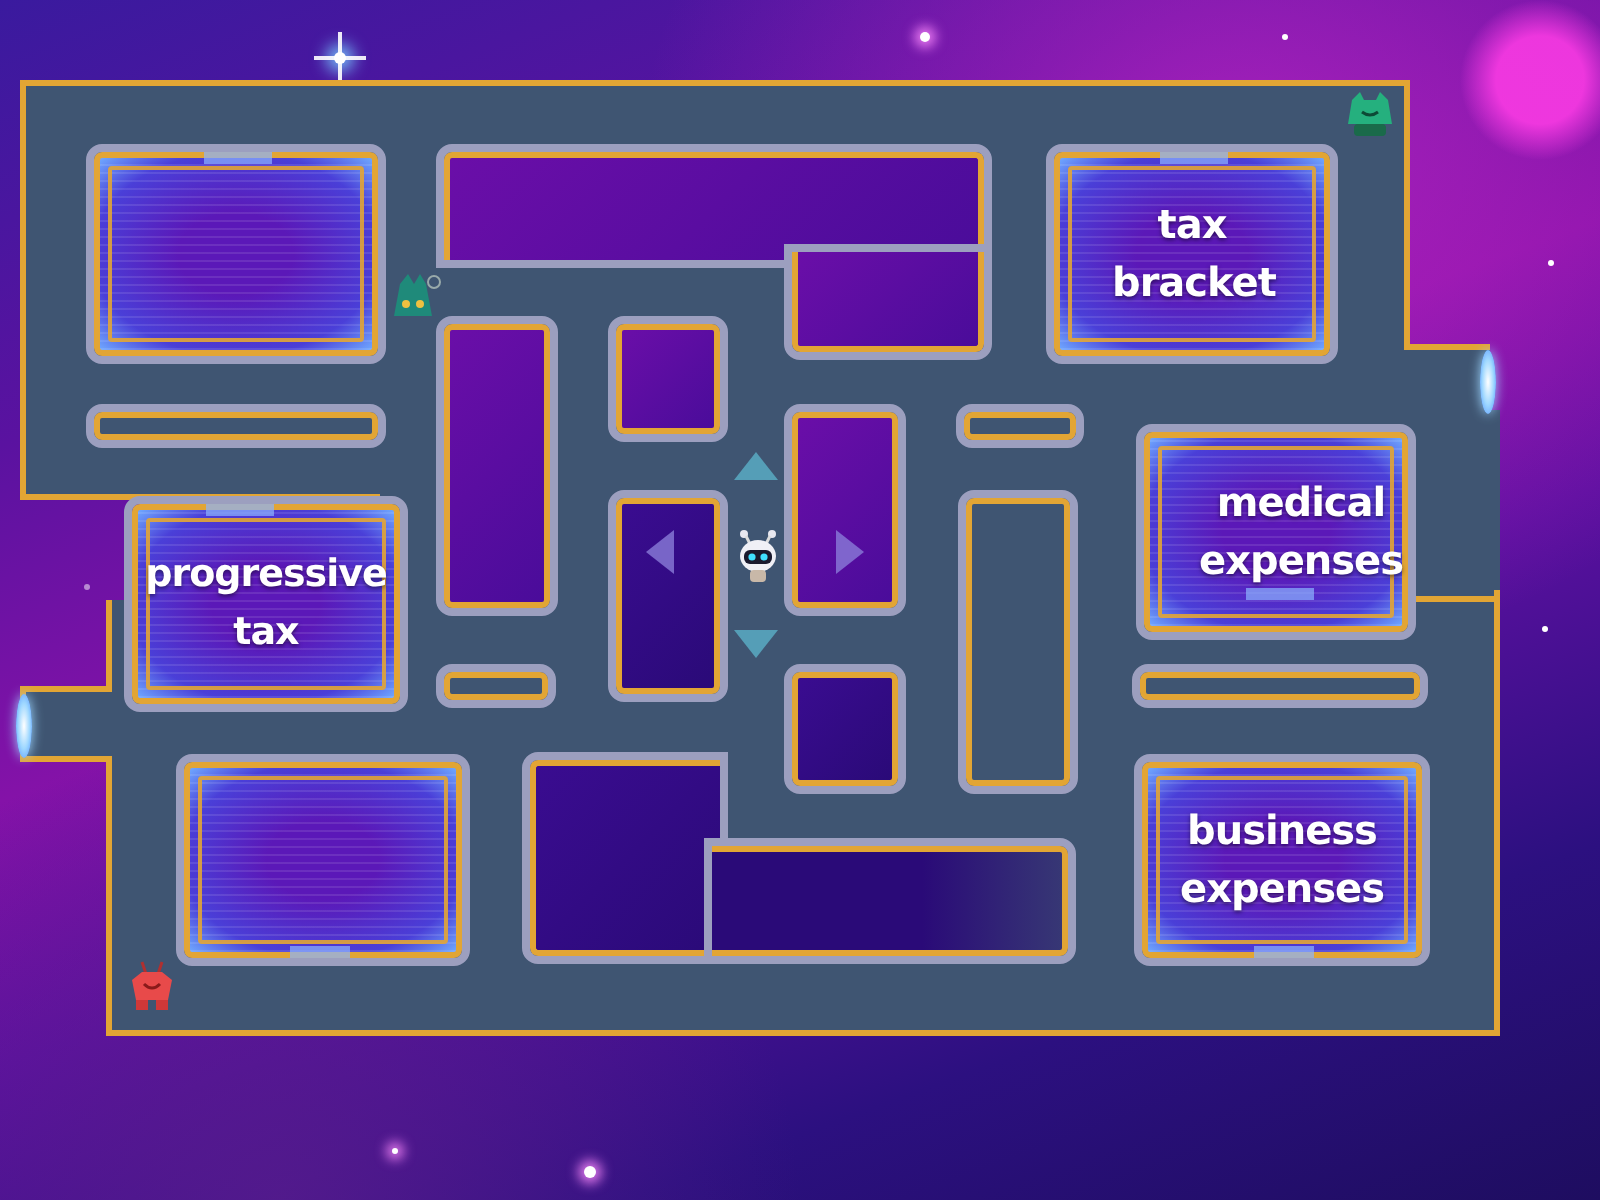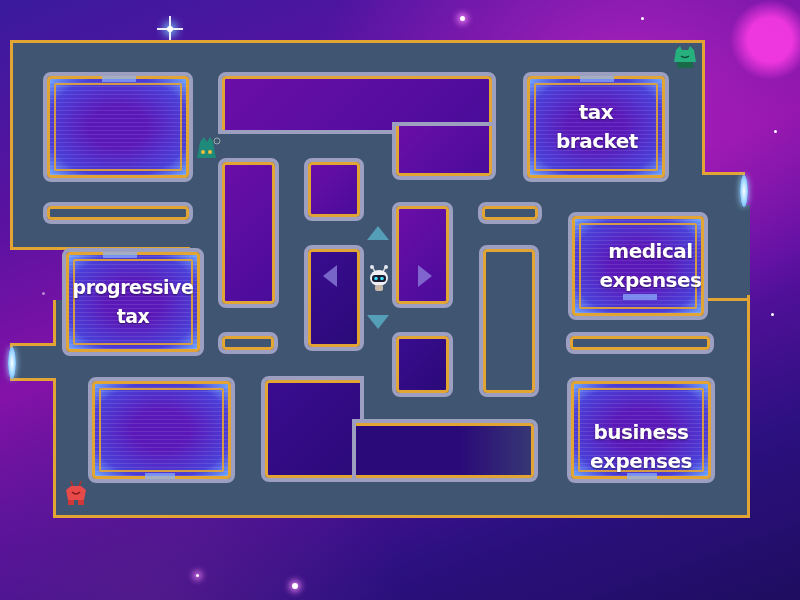--- a/index.html
+++ b/index.html
@@ -112,21 +112,21 @@
     <div class="inner"></div>
     <span style="width:125px;font-size:19px;">progressive tax</span>
   </div>
   <div class="answer" style="left:572px;top:216px;width:132px;height:100px;padding-left:25px;">
     <div class="inner"></div>
     <span style="width:110px;">medical expenses</span>
   </div>
   <div class="answer" style="left:92px;top:381px;width:139px;height:98px;">
     <div class="inner"></div>
   </div>
-  <div class="answer" style="left:571px;top:381px;width:140px;height:98px;align-items:flex-end;">
+  <div class="answer" style="left:571px;top:381px;width:140px;height:98px;">
     <div class="inner"></div>
     <span style="width:110px;">business expenses</span>
   </div>
 
   <div class="gap" style="left:102px;top:76px;width:34px;"></div>
   <div class="gap" style="left:580px;top:76px;width:34px;"></div>
   <div class="gap" style="left:103px;top:252px;width:34px;"></div>
   <div class="gap" style="left:623px;top:294px;width:34px;"></div>
   <div class="gap" style="left:145px;top:473px;width:30px;"></div>
   <div class="gap" style="left:627px;top:473px;width:30px;"></div>

